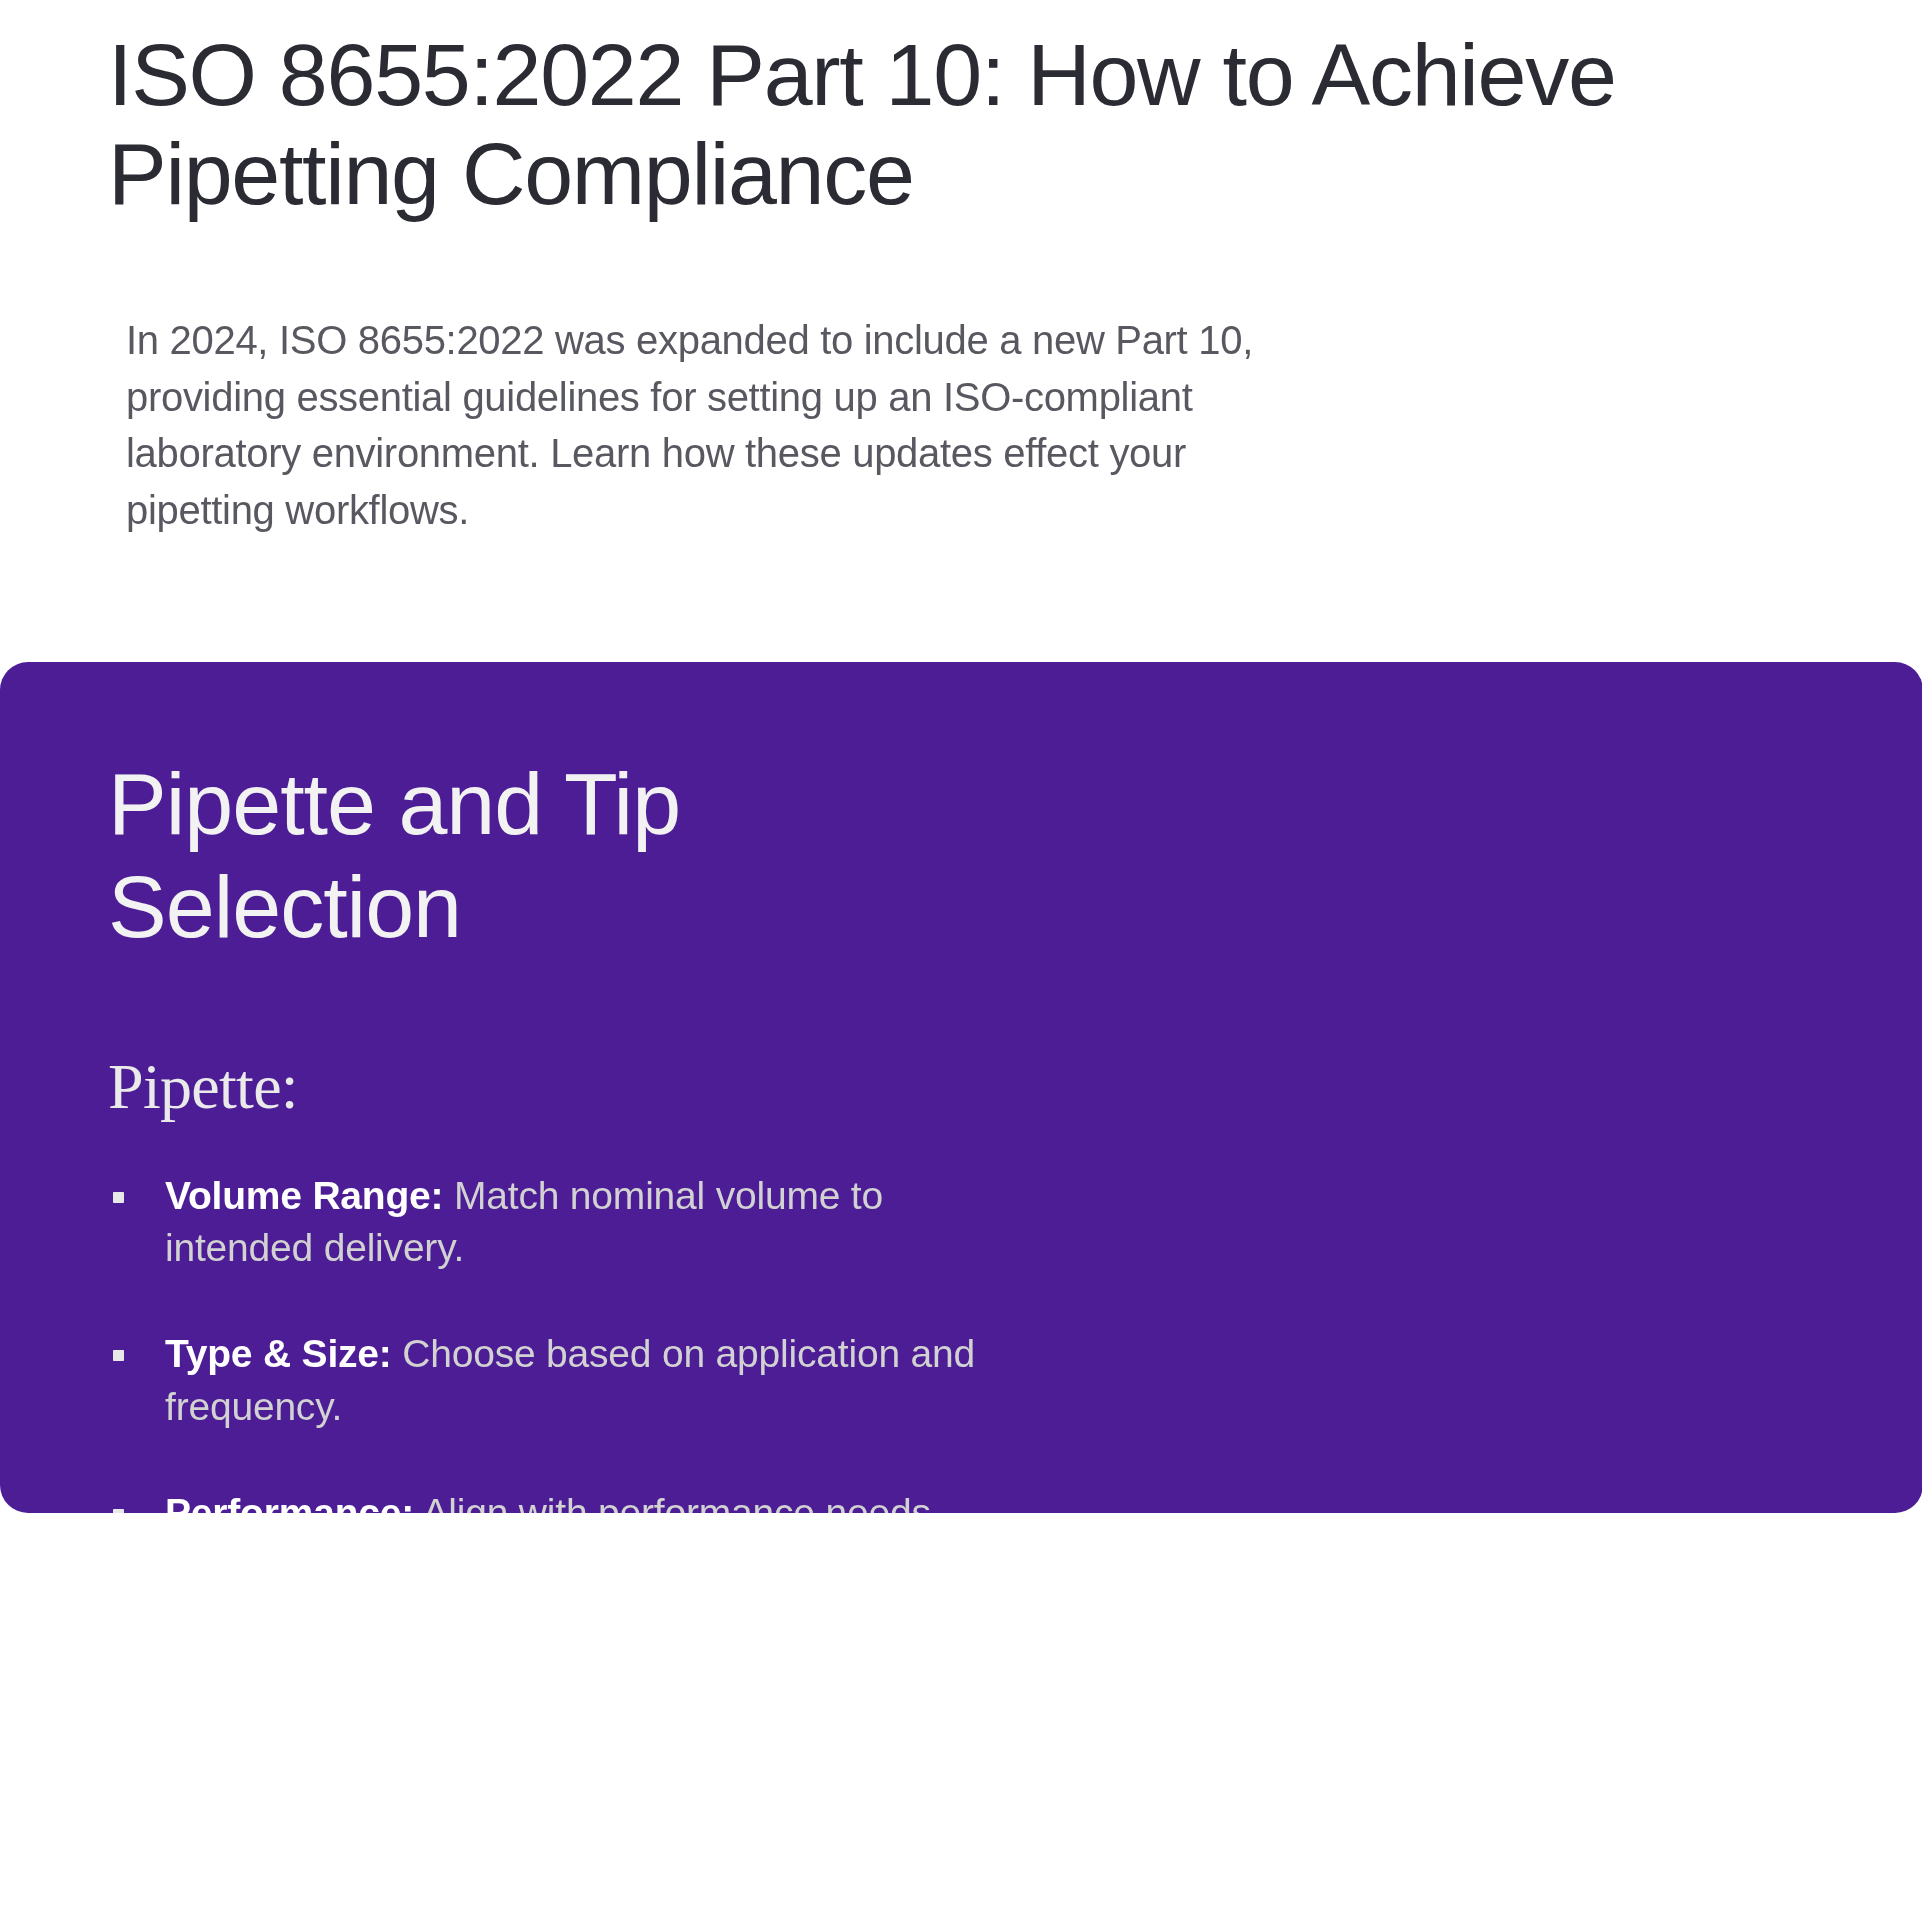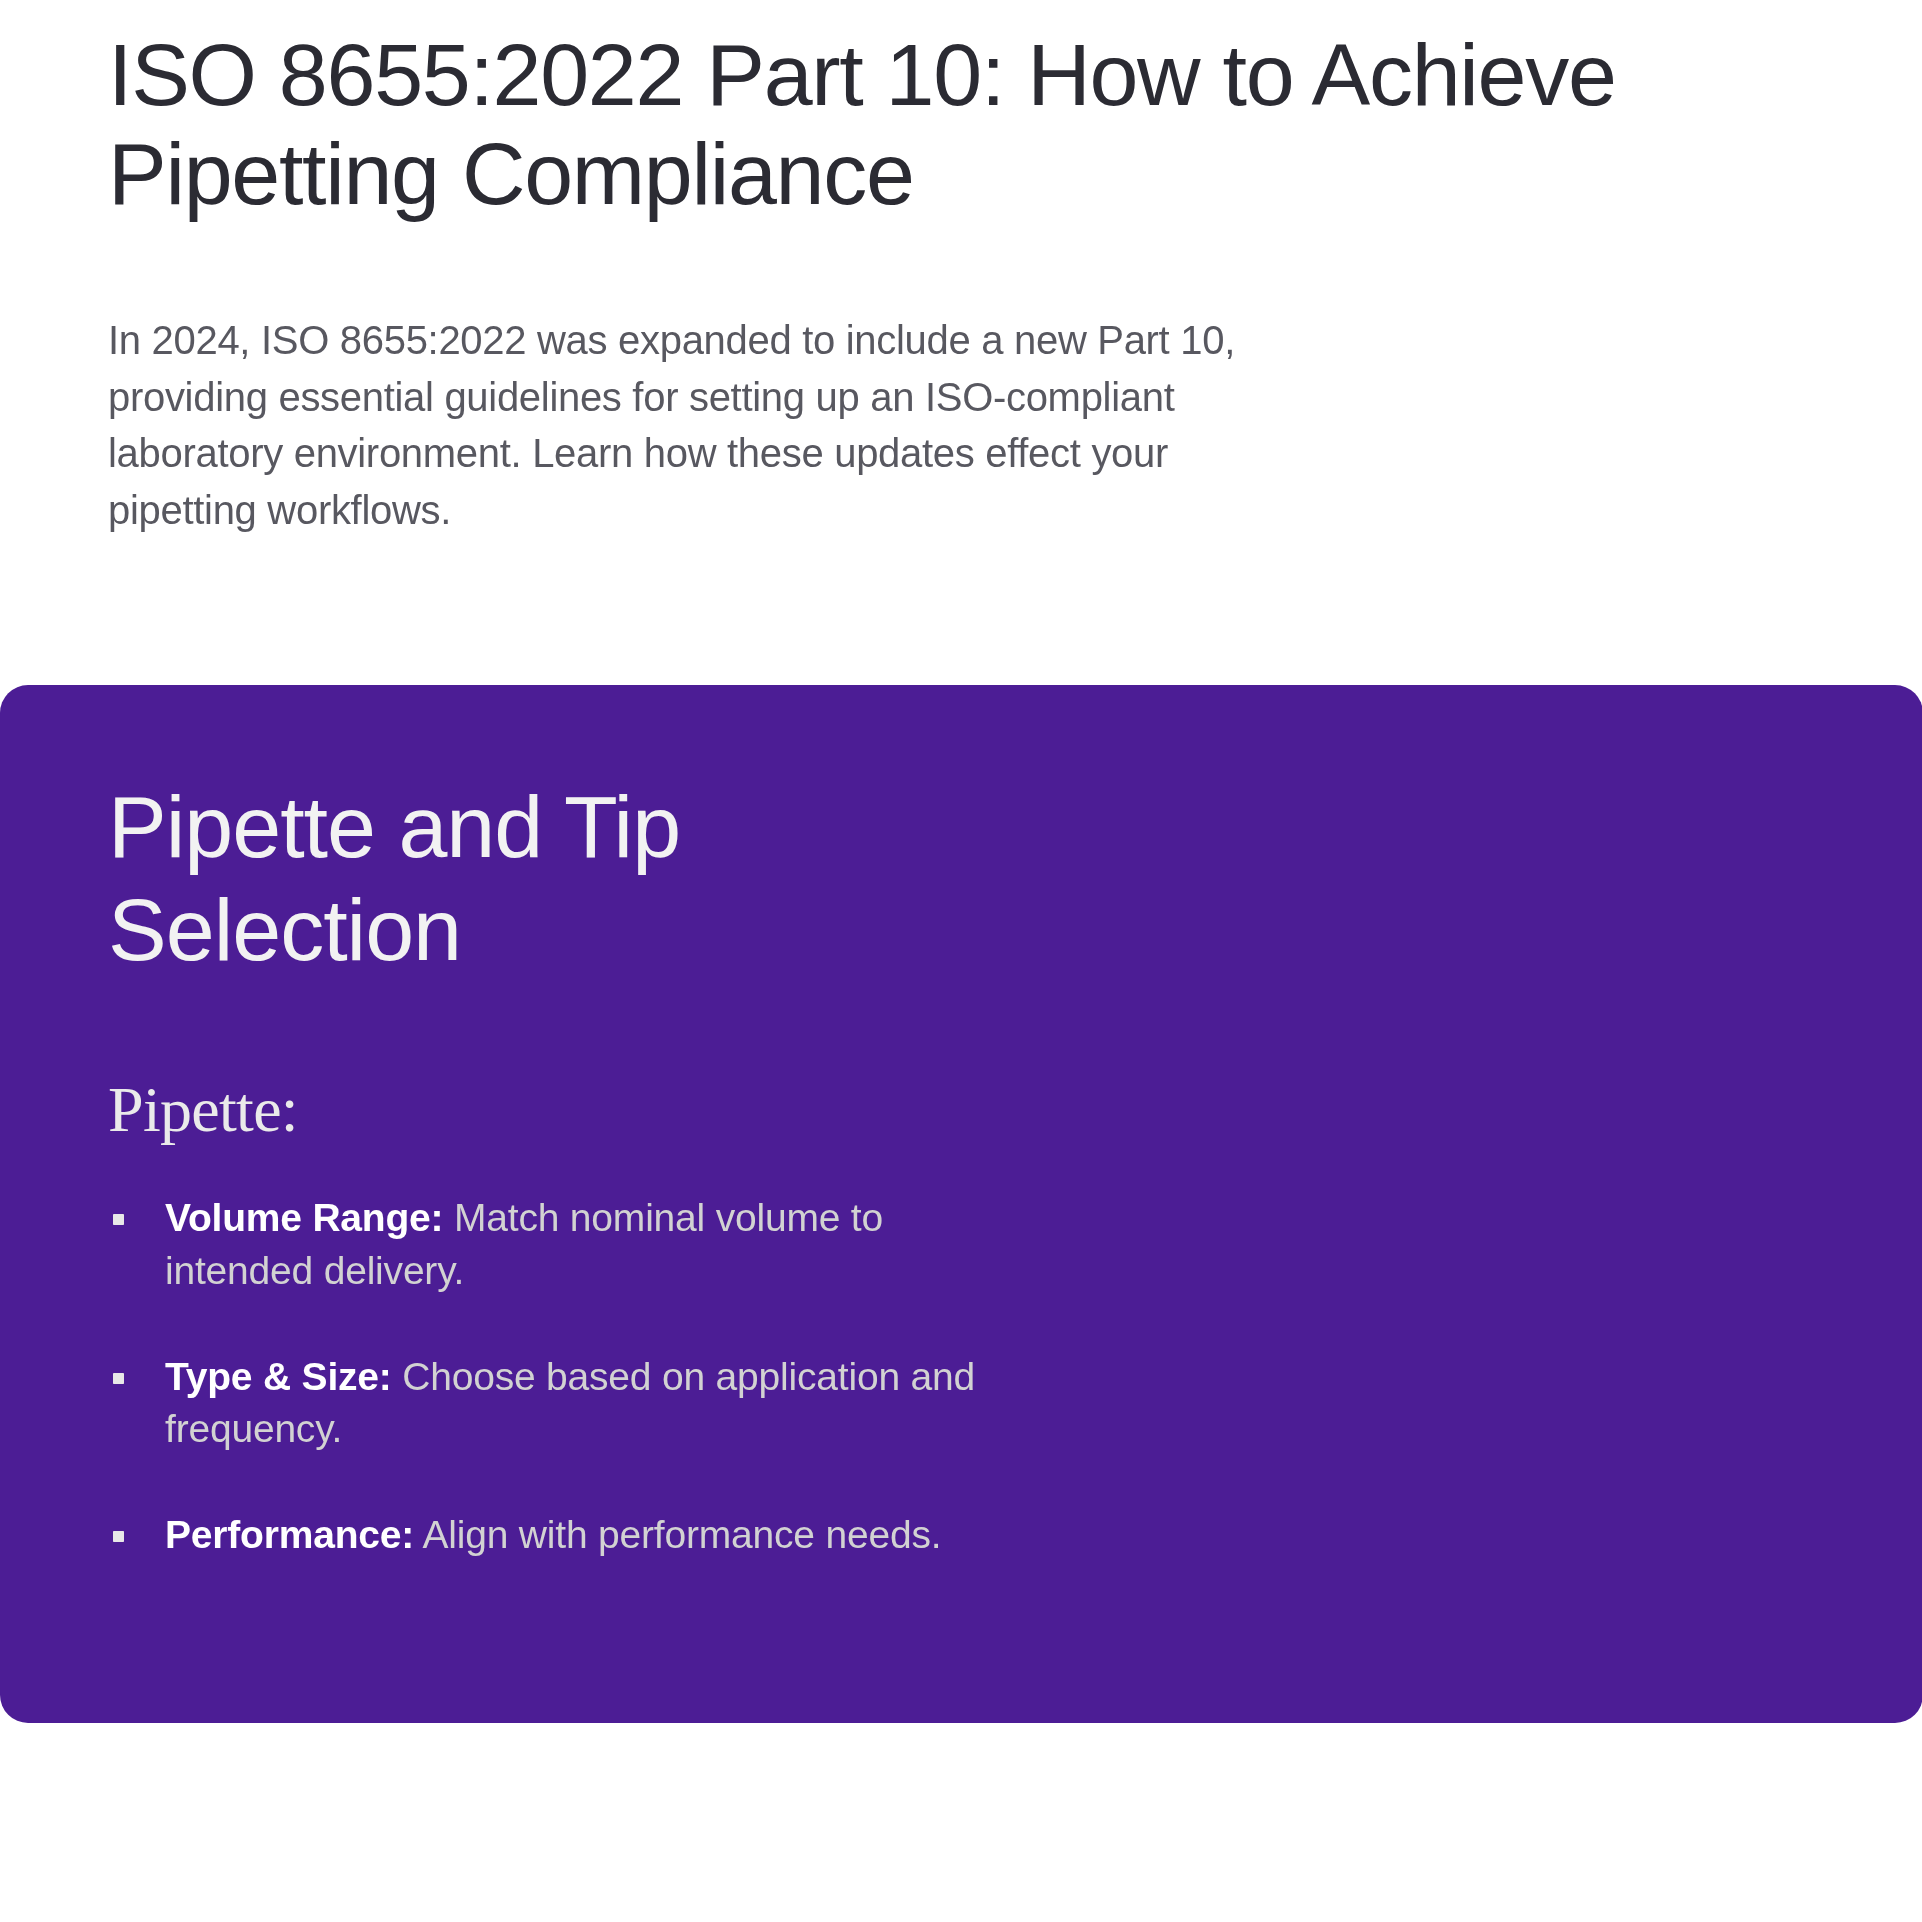--- a/index.html
+++ b/index.html
@@ -9,21 +9,21 @@
   body {
     width: 1923px;
     height: 1923px;
     background: #ffffff;
     font-family: "Liberation Sans", sans-serif;
     overflow: hidden;
   }
   .page {
     position: relative;
     width: 1923px;
-    height: 1723px;
+    height: 1513px;
     display: flex;
     flex-direction: column;
   }
 
   
   .intro-band {
     background: #ffffff;
     height: 685px;
     box-sizing: border-box;
     padding: 25px 101px 0 108px;
@@ -33,21 +33,21 @@
     font-size: 88px;
     line-height: 1.13;
     font-weight: 300;
     letter-spacing: -1.3px;
     color: #2b2b33;
     margin: 0;
     max-width: 1535px;
     white-space: pre-line;
   }
   .intro-paragraph {
-    margin: 0;
+    margin: 18px;
     margin-top: 88px;
     font-size: 40px;
     line-height: 1.42;
     font-weight: 400;
     letter-spacing: -0.3px;
     color: #585860;
     max-width: 1155px;
     white-space: pre-line;
   }
 

